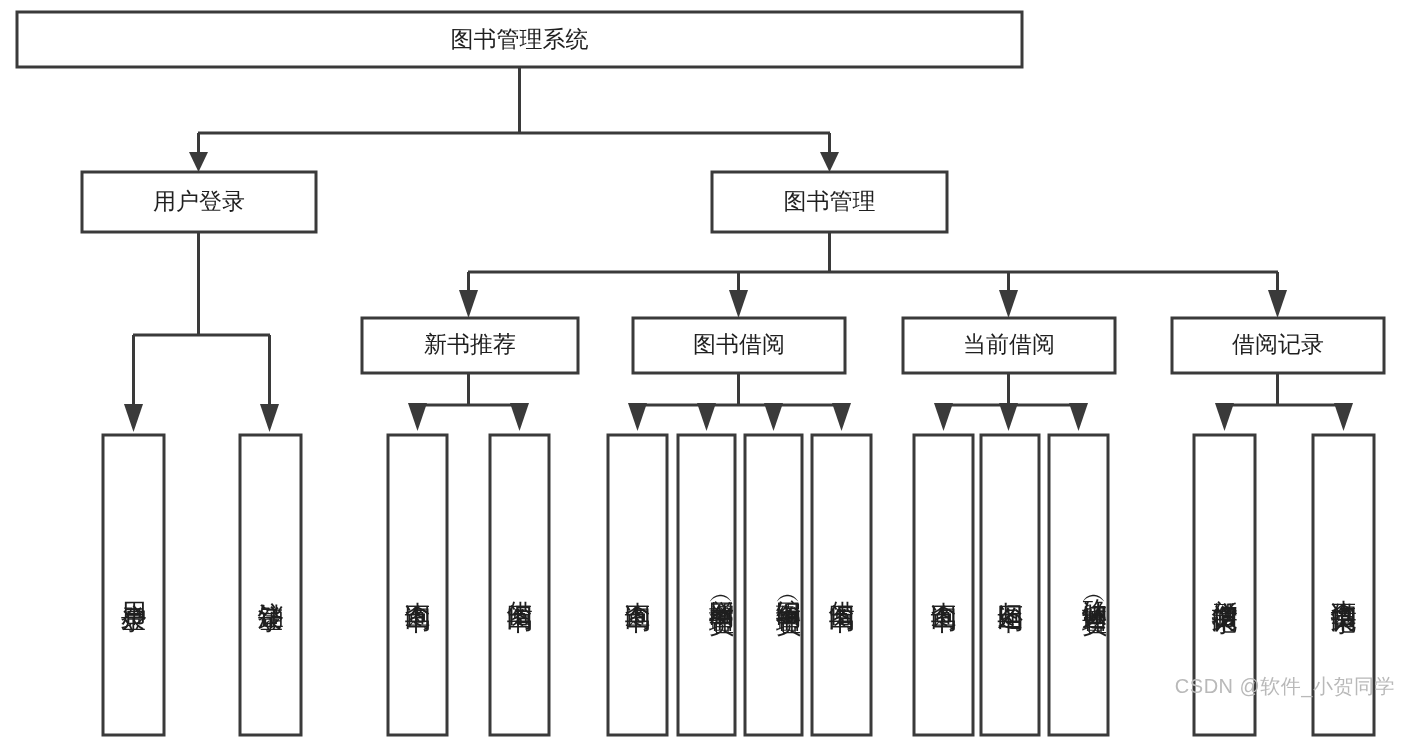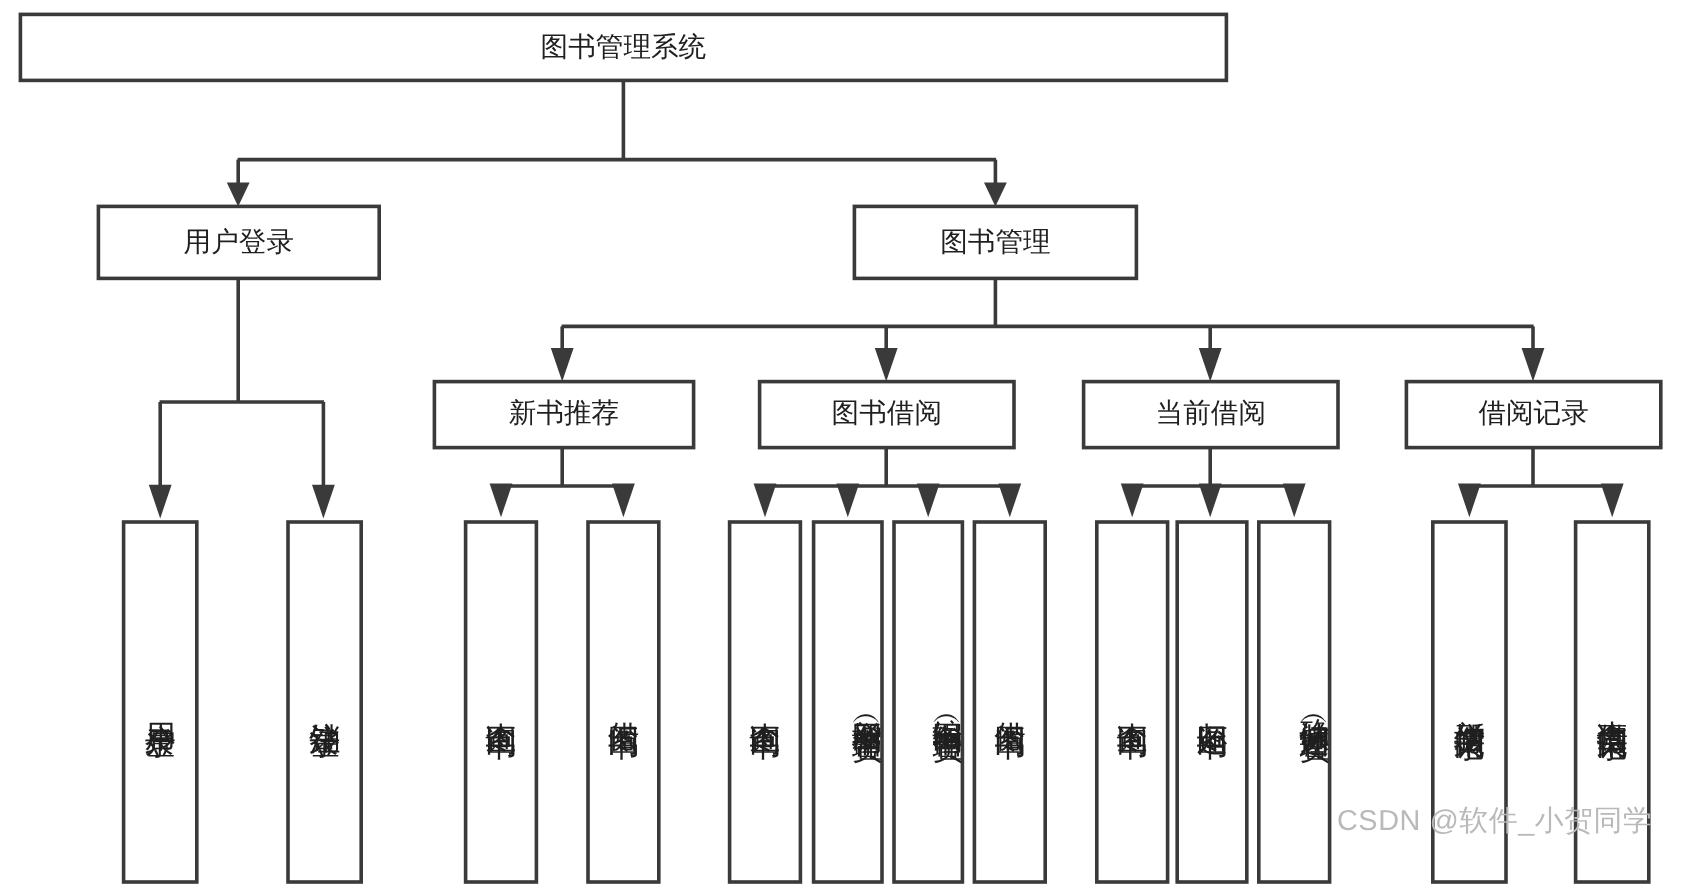--- a/index.html
+++ b/index.html
@@ -55,24 +55,24 @@
     font-family: "Liberation Sans", "DejaVu Sans", sans-serif;
     font-size: 26px;
     line-height: 1.05;
     letter-spacing: 2px;
     color: #1f1f1f;
     white-space: nowrap;
     pointer-events: none;
   }
   .watermark {
     position: absolute;
-    right: 28px;
+    right: 10px;
     bottom: 6px;
     font-family: "Liberation Sans", "DejaVu Sans", sans-serif;
-    font-size: 24px;
+    font-size: 20px;
     color: #b9b9b9;
     letter-spacing: 0.5px;
     white-space: nowrap;
   }
 </style>
 </head>
 <body>
 
 <div id="diagram-root">
 

